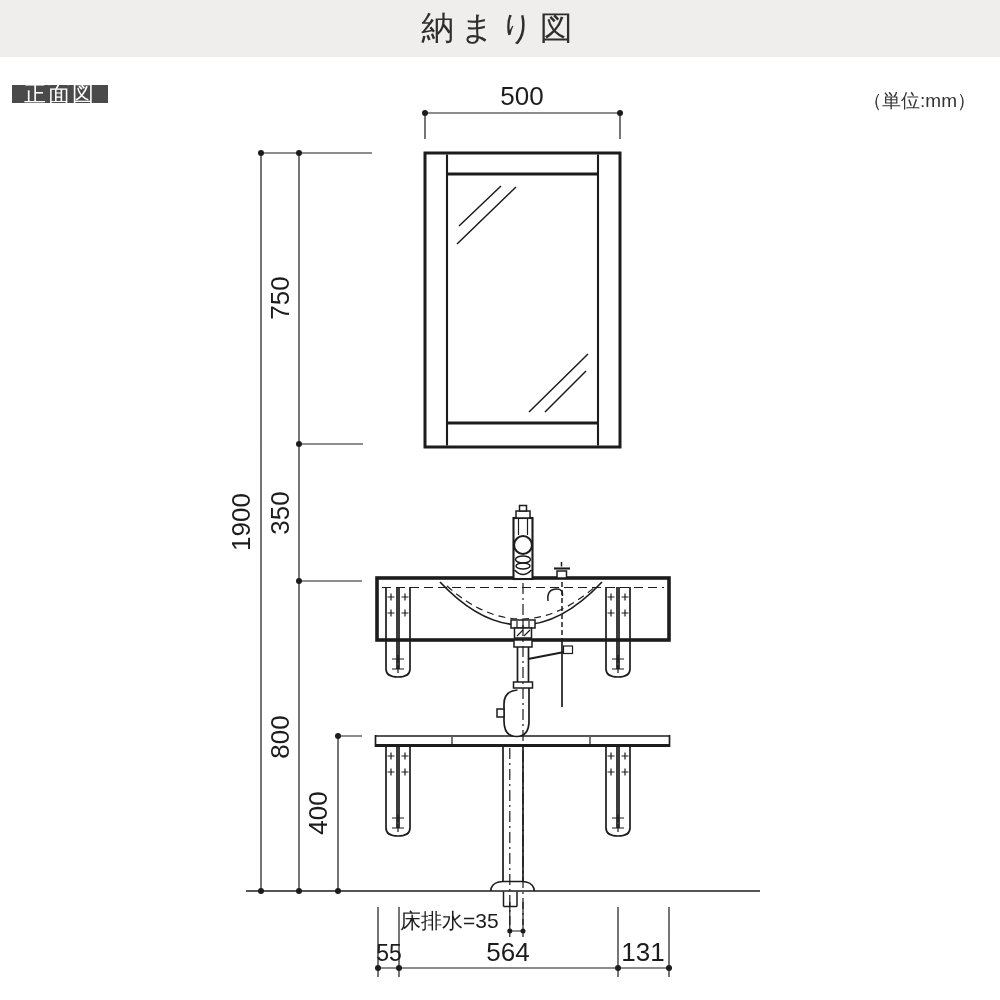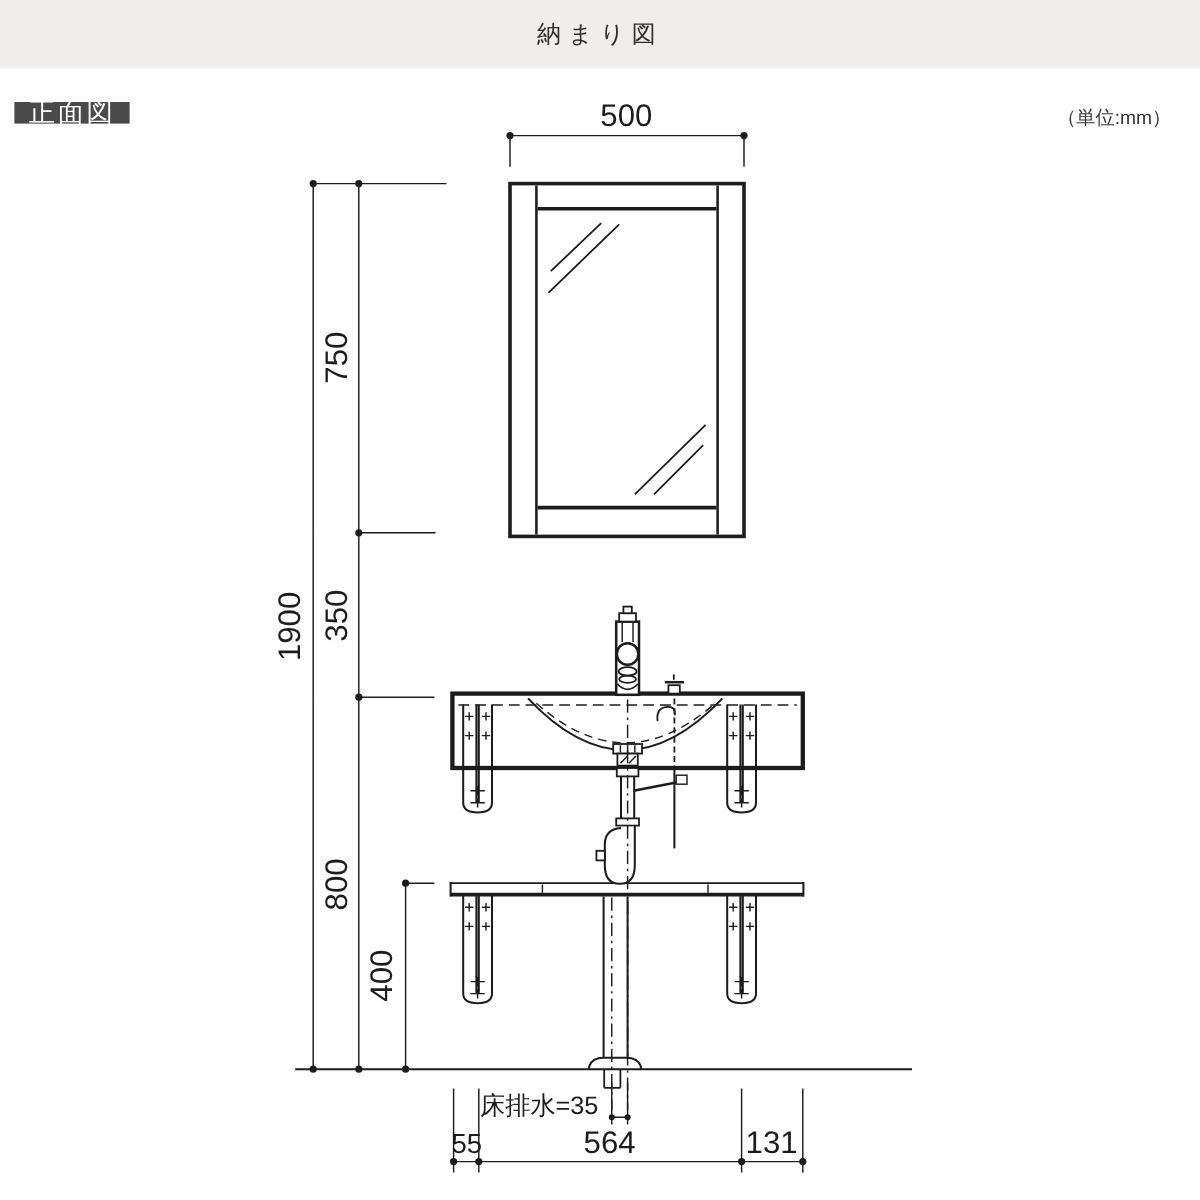--- a/index.html
+++ b/index.html
@@ -5,26 +5,26 @@
   :root{
     --banner:#efeeec;
     --label_bg:#4a4a4a;
     --line:#1c1c1c;
   }
   html,body{margin:0;padding:0;background:#fff;}
   body{width:1000px;height:1000px;position:relative;overflow:hidden;
        font-family:"Liberation Sans",sans-serif;}
   .banner{position:absolute;left:0;top:0;width:1000px;height:57px;
           background:var(--banner);display:flex;align-items:center;justify-content:center;}
-  .banner h1{margin:0;font-size:20px;font-weight:normal;color:#2e2e2e;
+  .banner h1{margin:0;font-size:33px;font-weight:normal;color:#2e2e2e;
              letter-spacing:6px;font-family:"Liberation Sans",sans-serif;}
   .view-label{position:absolute;left:12px;top:85px;width:96px;height:18px;
               background:var(--label_bg);color:#fff;display:flex;align-items:center;
               justify-content:center;font-size:22px;letter-spacing:2px;}
-  .units{position:absolute;right:24px;top:88px;font-size:16px;color:#333;margin-left:24px;}
+  .units{position:absolute;right:24px;top:88px;font-size:19px;color:#333;margin-left:24px;}
   svg{position:absolute;left:0;top:0;}
   .s{stroke:var(--line);fill:none;stroke-linecap:butt;}
   .fw{fill:#fff;}
   .dot{fill:var(--line);stroke:none;}
   .w1{stroke-width:1.2;}
   .w14{stroke-width:1.5;}
   .w16{stroke-width:1.7;}
   .w2{stroke-width:2.1;}
   .w3{stroke-width:3;}
   .w35{stroke-width:3.6;}

